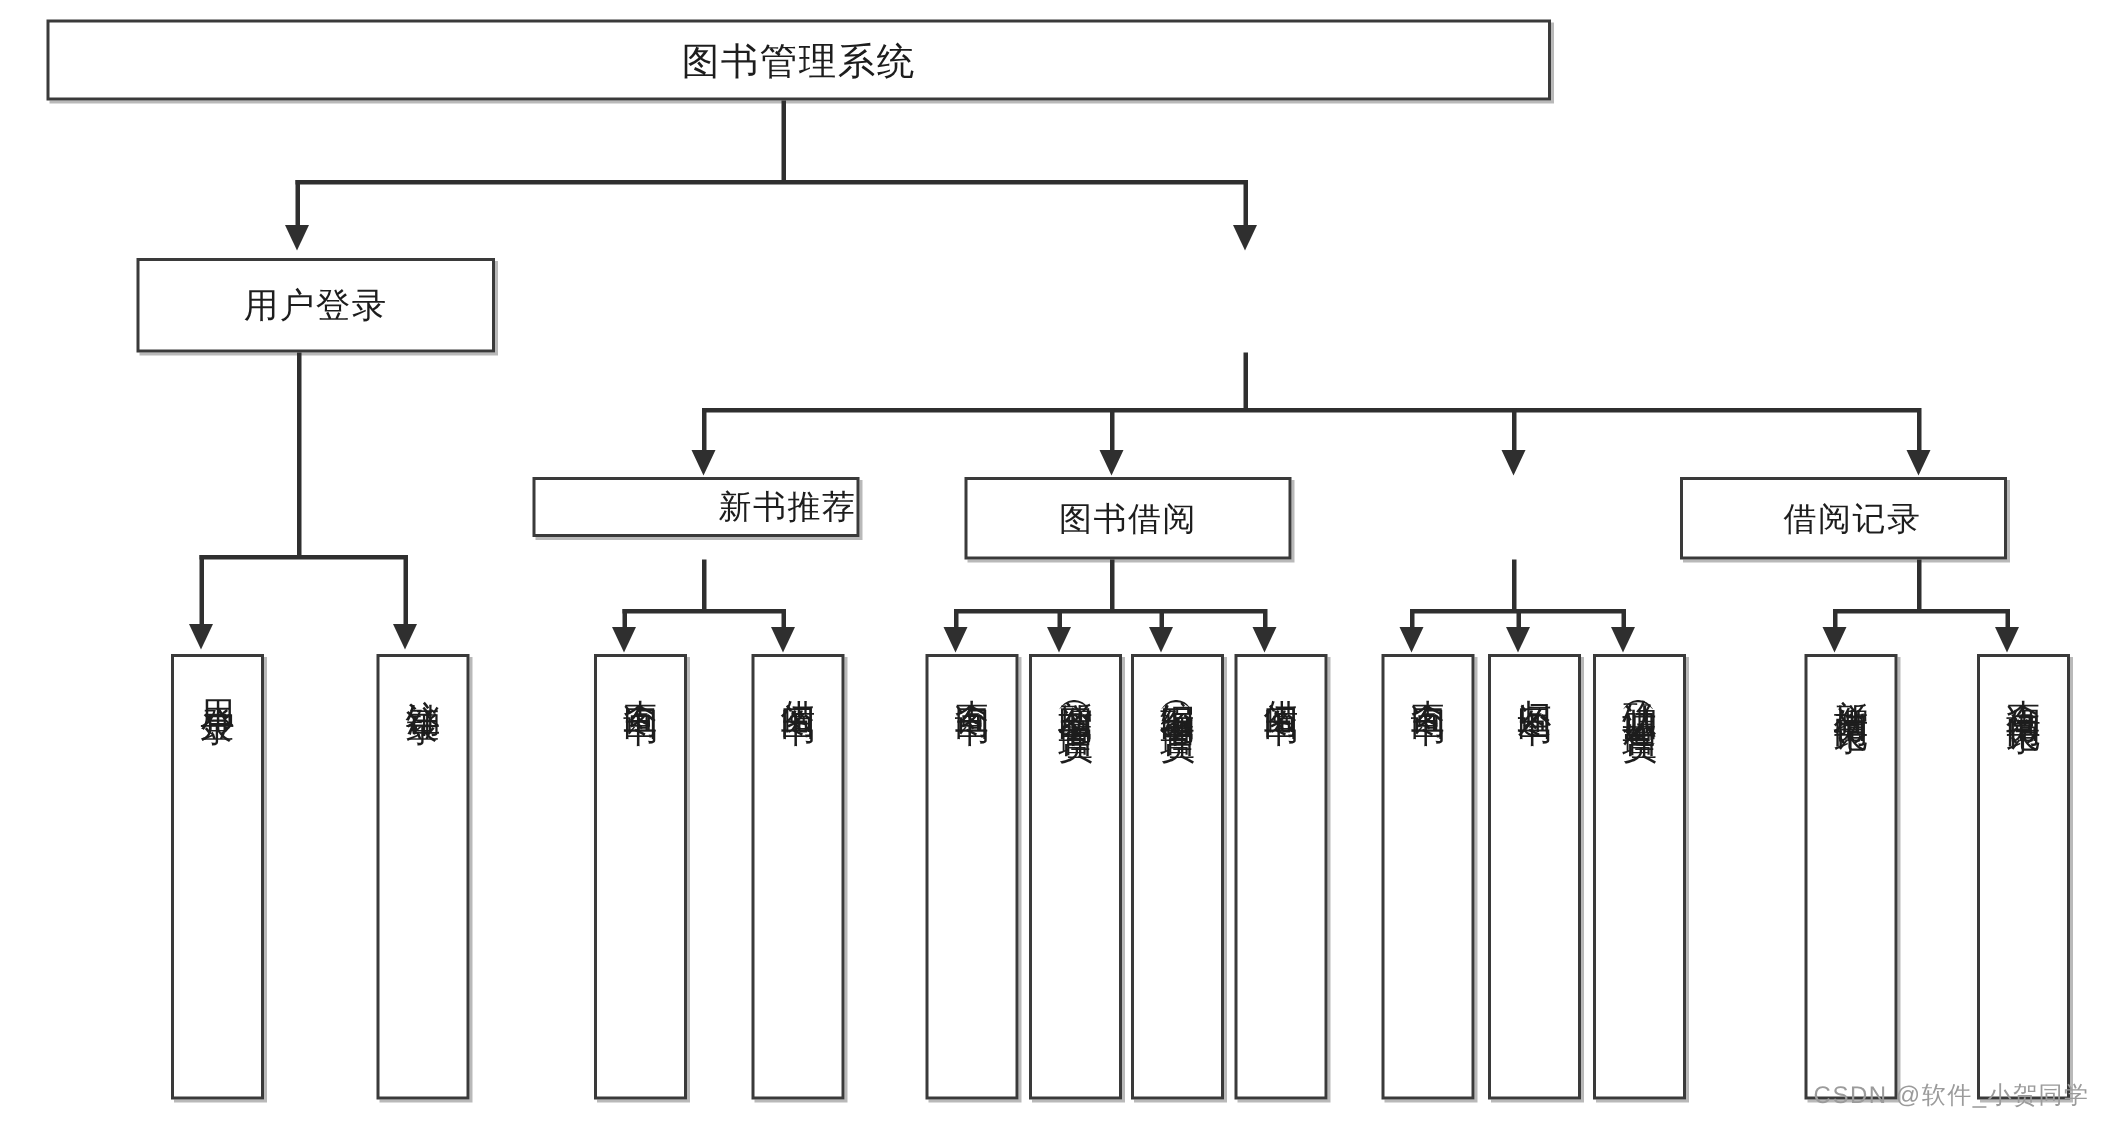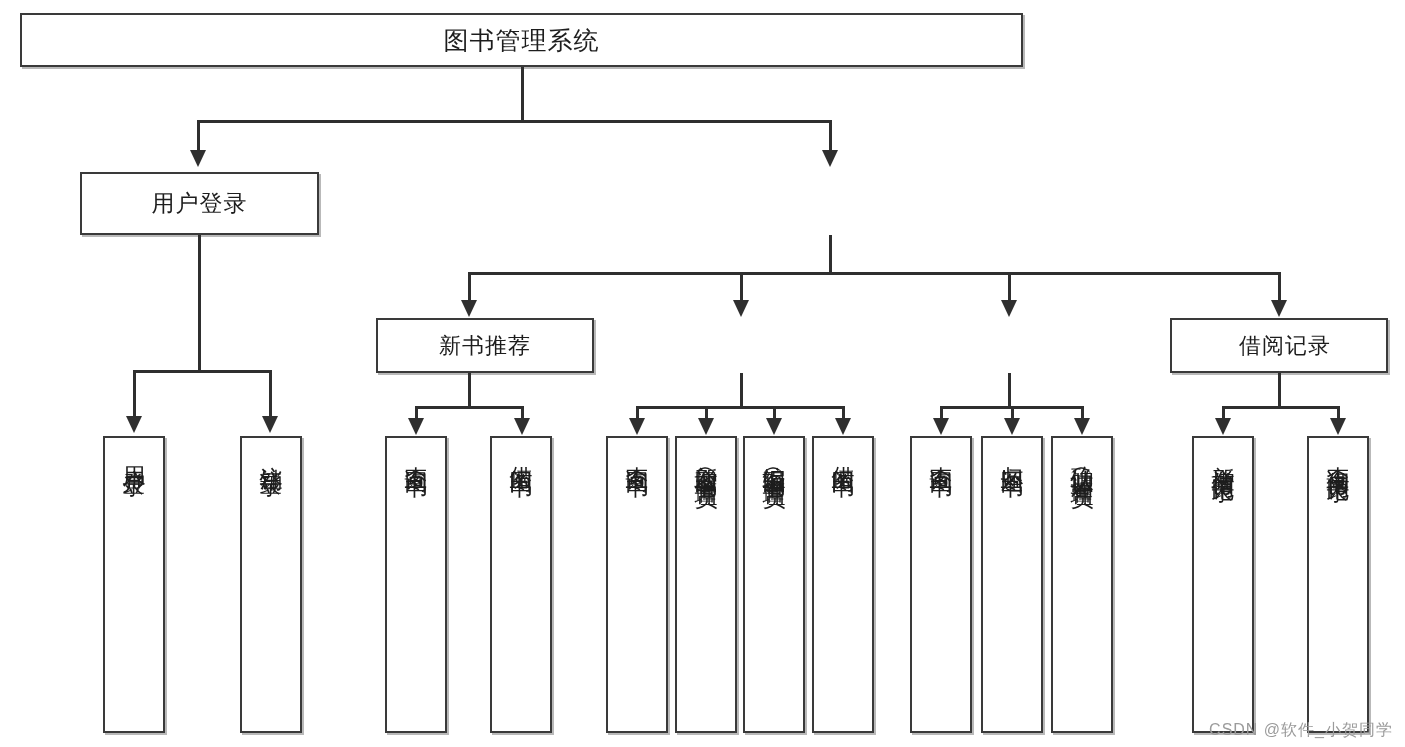--- a/index.html
+++ b/index.html
@@ -22,20 +22,21 @@
     background:#ffffff;
     border:2.5px solid #3a3a3a;
     display:flex;
     align-items:center;
     justify-content:center;
     color:#1d1d1d;
     letter-spacing:1px;
   }
   .node.shadow{
     box-shadow:2px 2px 0 0 #b9b9b9;
+    margin-left:11px;
   }
   .node.root{
     font-size:25px;
   }
   .node.level1{
     font-size:23px;
   }
   .node.level2{
     font-size:22px;
   }
@@ -114,24 +115,27 @@
   <div class="hline" style="left:468px;top:272px;width:810px;"></div>
   <div class="vline" style="left:468px;top:272px;height:30px;"></div>
   <div class="arrow" style="left:461px;top:300px;"></div>
   <div class="vline" style="left:740px;top:272px;height:30px;"></div>
   <div class="arrow" style="left:733px;top:300px;"></div>
   <div class="vline" style="left:1008px;top:272px;height:30px;"></div>
   <div class="arrow" style="left:1001px;top:300px;"></div>
   <div class="vline" style="left:1278px;top:272px;height:30px;"></div>
   <div class="arrow" style="left:1271px;top:300px;"></div>
 
-  <div class="node level2 shadow" style="left:376px;top:318px;width:218px;height:55px;">
+  <div class="node level2 shadow" style="left:344px;top:318px;width:218px;height:40px;justify-content:flex-end;">
     <span>新书推荐</span>
   </div>
-  <div class="node level2 shadow" style="left:1170px;top:318px;width:218px;height:55px;padding-left:12px;">
+  <div class="node level2 shadow" style="left:632px;top:318px;width:218px;height:55px;">
+    <span>图书借阅</span>
+  </div>
+  <div class="node level2 shadow" style="left:1109px;top:318px;width:218px;height:55px;padding-left:12px;">
     <span>借阅记录</span>
   </div>
 
   <div class="vline" style="left:468px;top:373px;height:35px;"></div>
   <div class="hline" style="left:415px;top:406px;width:108px;"></div>
   <div class="vline" style="left:415px;top:406px;height:14px;"></div>
   <div class="arrow" style="left:408px;top:418px;"></div>
   <div class="vline" style="left:521px;top:406px;height:14px;"></div>
   <div class="arrow" style="left:514px;top:418px;"></div>
 

